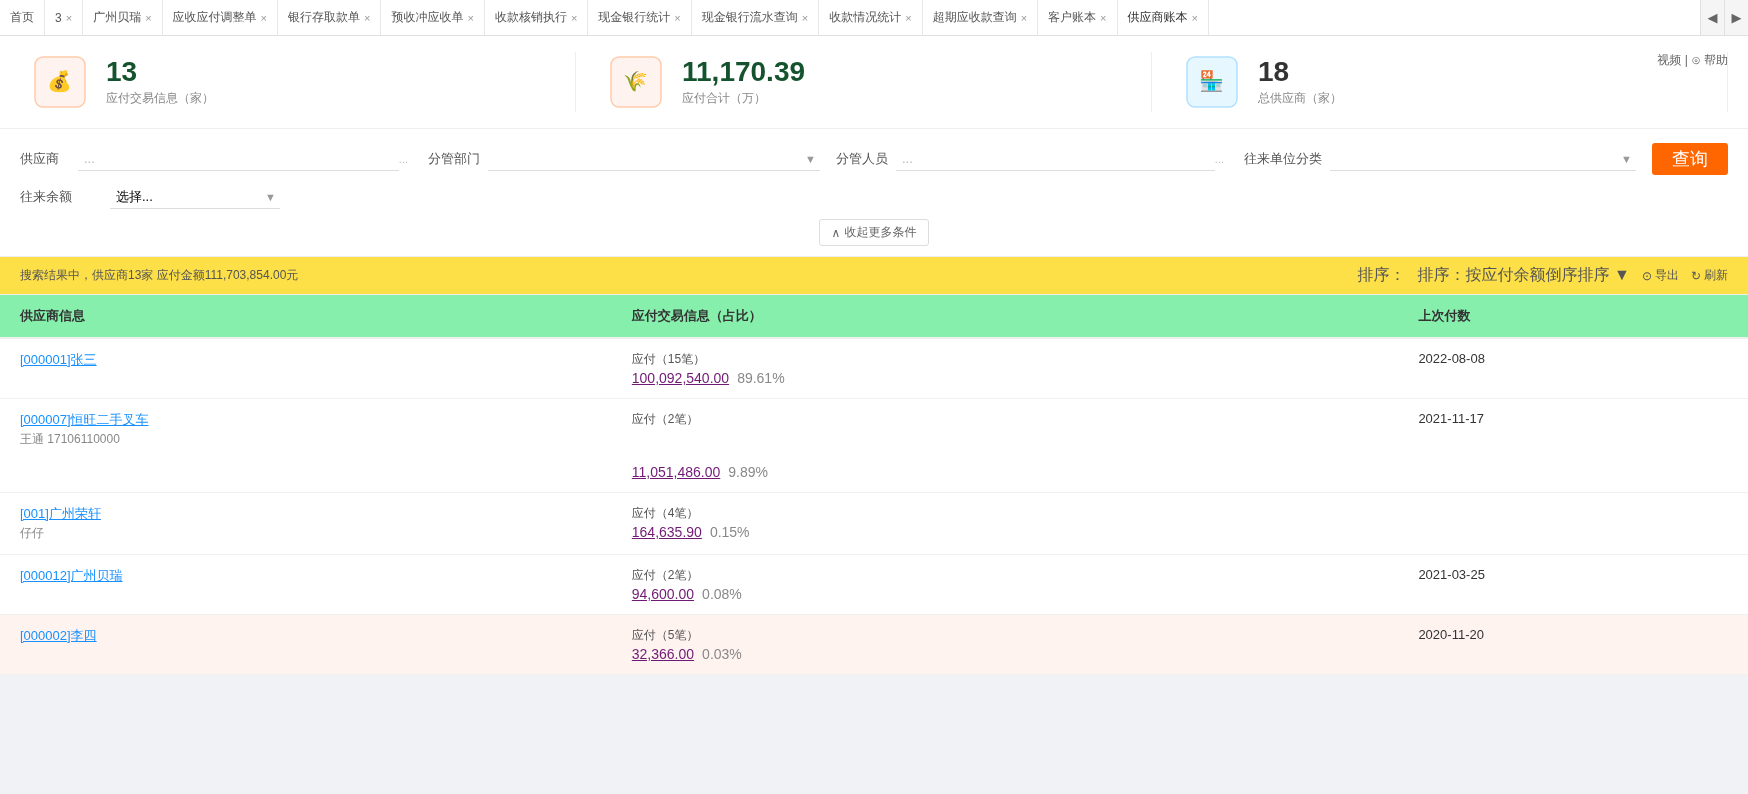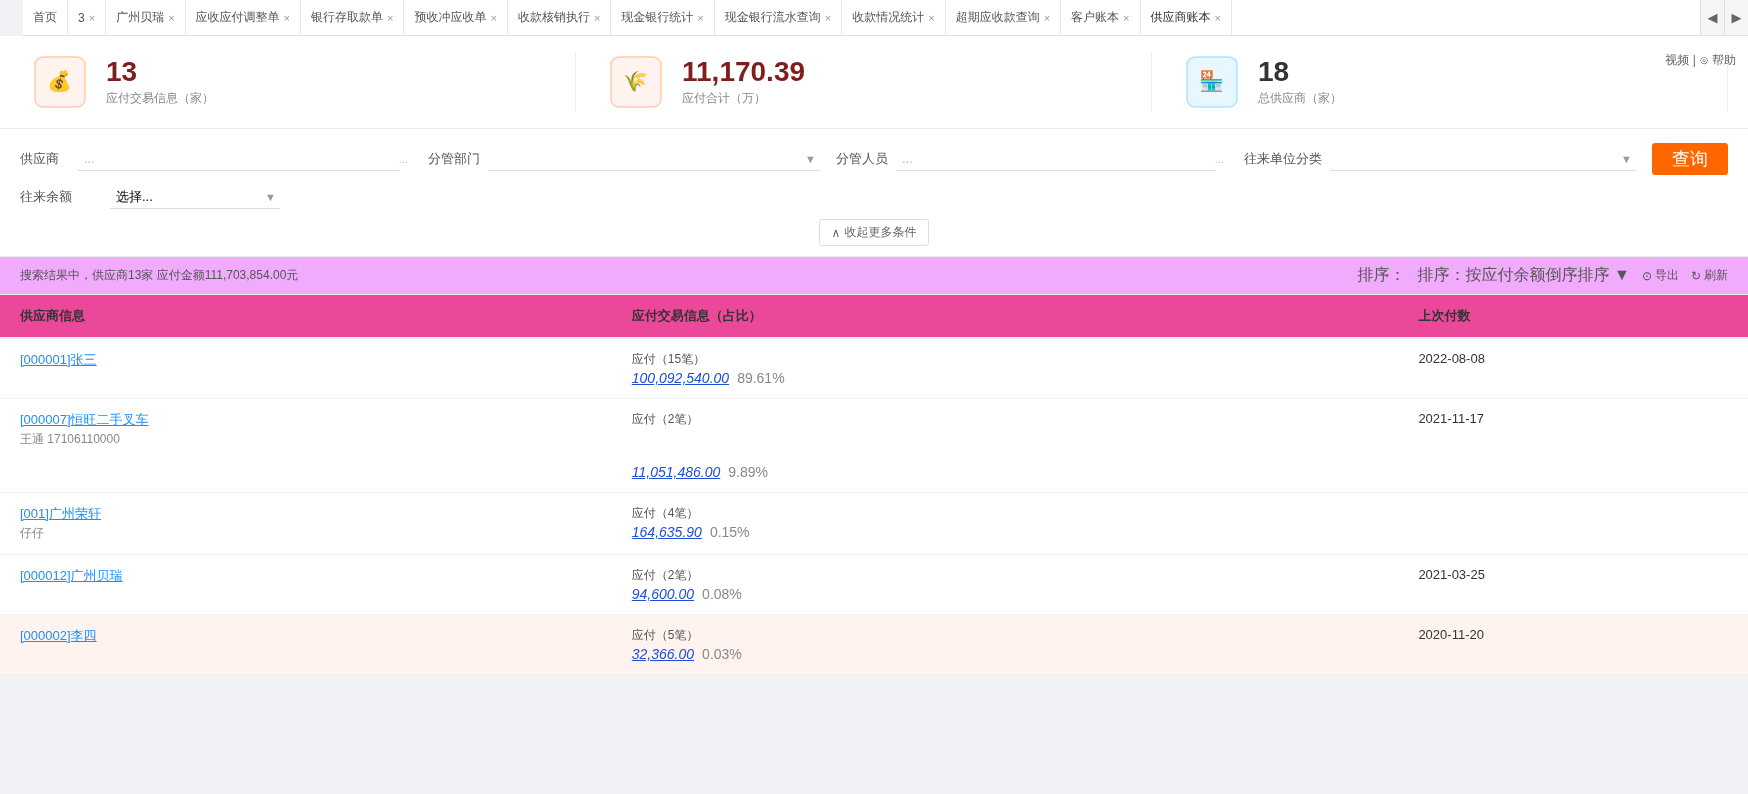--- a/index.html
+++ b/index.html
@@ -6,21 +6,20 @@
     body { font-family: 'Microsoft YaHei', Arial, sans-serif; font-size: 13px; background: #f0f2f5; color: #333; }
 
     
     .top-nav {
       display: flex;
       align-items: center;
       background: #fff;
       border-bottom: 1px solid #e0e0e0;
       height: 36px;
       overflow: hidden;
-      margin-left: 23px;
     }
     .nav-item {
       display: flex;
       align-items: center;
       padding: 0 10px;
       height: 100%;
       font-size: 12px;
       white-space: nowrap;
       cursor: pointer;
       border-right: 1px solid #e8e8e8;
@@ -69,37 +68,37 @@
     .stat-block:last-child { border-right: none; }
     .stat-icon {
       width: 60px;
       height: 60px;
       margin-right: 16px;
       flex-shrink: 0;
     }
     .stat-number {
       font-size: 28px;
       font-weight: bold;
-      color: #7f1d1d;
+      color: #14532d;
       line-height: 1;
     }
     .stat-label {
       font-size: 12px;
       color: #888;
       margin-top: 4px;
     }
     .stat-number-black {
       font-size: 28px;
       font-weight: bold;
       color: #333;
       line-height: 1;
     }
     .top-right-links {
       position: absolute;
-      right: 12px;
+      right: 20px;
       top: 16px;
       font-size: 12px;
       color: #666;
     }
     .top-right-links span { cursor: pointer; }
 
     
     .filter-area {
       background: #fff;
       padding: 14px 20px 10px;
@@ -183,21 +182,21 @@
       padding: 4px 12px;
       border: 1px solid #ddd;
       border-radius: 3px;
       background: #fff;
       margin: 0 auto;
       width: fit-content;
     }
 
     
     .result-bar {
-      background: #f0abfc;
+      background: #fde047;
       padding: 8px 20px;
       display: flex;
       align-items: center;
       justify-content: space-between;
       border-bottom: 1px solid #eee;
       font-size: 12px;
       color: #555;
     }
     .result-actions {
       display: flex;
@@ -216,21 +215,21 @@
     
     .table-container {
       background: #fff;
       overflow: auto;
     }
     table {
       width: 100%;
       border-collapse: collapse;
     }
     thead tr {
-      background: #ec4899;
+      background: #86efac;
       border-bottom: 2px solid #eee;
     }
     thead th {
       padding: 12px 20px;
       text-align: left;
       font-size: 13px;
       font-weight: 600;
       color: #333;
     }
     tbody tr {
@@ -246,26 +245,25 @@
       color: #1890ff;
       text-decoration: underline;
       cursor: pointer;
     }
     .supplier-sub {
       font-size: 12px;
       color: #888;
       margin-top: 2px;
     }
     .amount-green {
-      color: #1d4ed8;
+      color: #701a75;
       font-size: 14px;
       font-weight: 500;
       text-decoration: underline;
       cursor: pointer;
-      font-style: italic;
     }
     .payable-label {
       font-size: 12px;
       color: #555;
       margin-bottom: 2px;
     }
     .percent-text {
       font-size: 14px;
       color: #888;
       margin-left: 8px;

